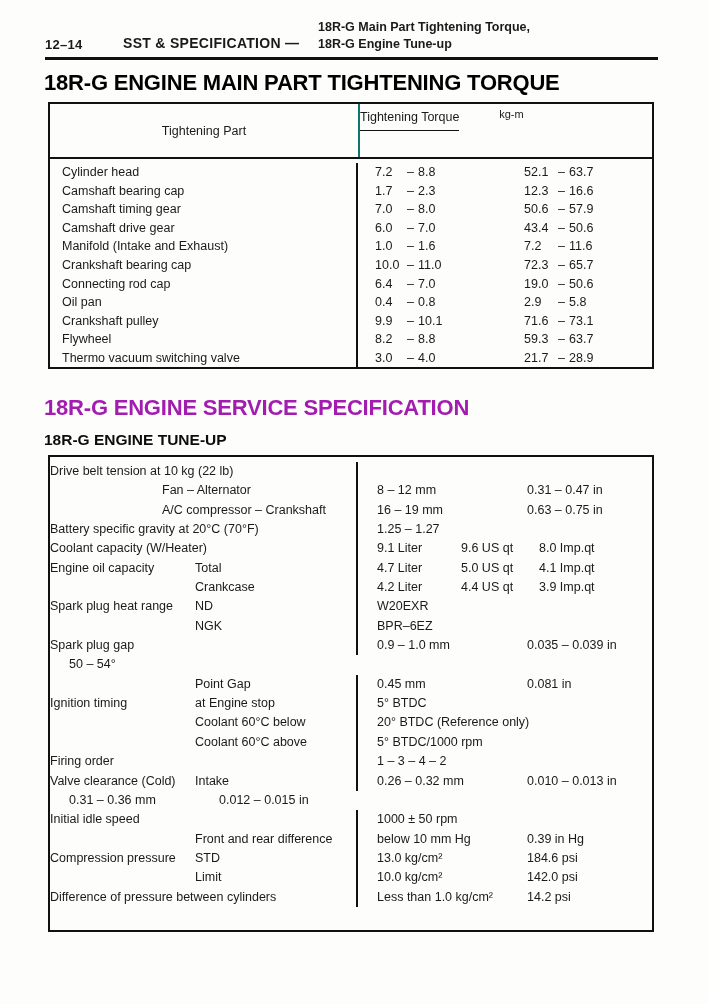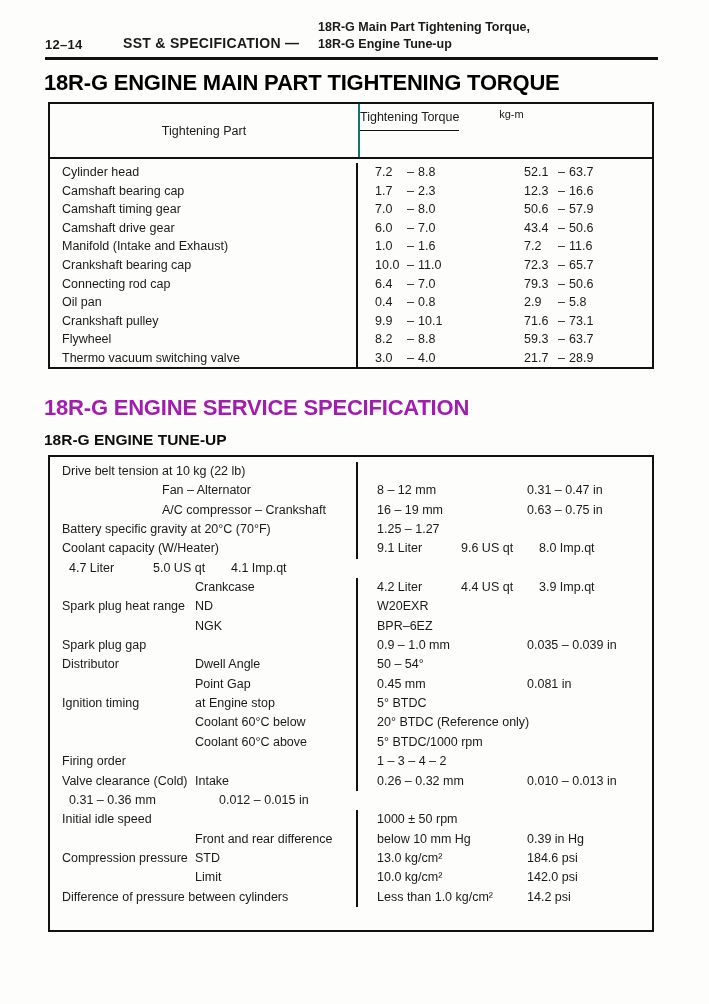--- a/index.html
+++ b/index.html
@@ -40,21 +40,21 @@
   .kg-g{position:absolute;left:17px;top:0;white-space:nowrap;}
   .ft-g{position:absolute;left:166px;top:0;white-space:nowrap;}
   .num{display:inline-block;text-align:left;}
   .kg-g .num{width:28px;}
   .ft-g .num{width:30px;}
   .dash{display:inline-block;width:15px;text-align:center;}
 
   
   .t2{left:48px;top:455px;width:606px;height:477px;border:2px solid #111;box-sizing:border-box;overflow:hidden;padding-top:5px;}
   .t2-row{display:flex;height:19.35px;line-height:19.35px;font-size:12.5px;}
-  .t2-row .lc{width:308px;flex:none;border-right:2px solid #111;padding-left:12px;box-sizing:border-box;position:relative;white-space:nowrap;}
+  .t2-row .lc{width:308px;flex:none;border-right:2px solid #111;box-sizing:border-box;position:relative;white-space:nowrap;}
   .t2-row .rc{flex:1;position:relative;white-space:nowrap;}
   .sub1{position:absolute;left:112px;top:0;}
   .sub2{position:absolute;left:145px;top:0;}
   .v-metric{position:absolute;left:19px;top:0;}
   .v-us{position:absolute;left:103px;top:0;text-align:center;}
   .v-imp{position:absolute;left:181px;top:0;}
   .v-in{position:absolute;left:169px;top:0;}
 </style>
 </head>
 <body>
@@ -118,21 +118,21 @@
         <div class="lc">Crankshaft bearing cap</div>
         <div class="rc">
           <span class="kg-g"><span class="num">10.0</span><span class="dash">–</span><span class="num">11.0</span></span>
           <span class="ft-g"><span class="num">72.3</span><span class="dash">–</span><span class="num">65.7</span></span>
         </div>
       </div>
       <div class="t1-row">
         <div class="lc">Connecting rod cap</div>
         <div class="rc">
           <span class="kg-g"><span class="num">6.4</span><span class="dash">–</span><span class="num">7.0</span></span>
-          <span class="ft-g"><span class="num">79.3</span><span class="dash">–</span><span class="num">50.6</span></span>
+          <span class="ft-g"><span class="num">19.0</span><span class="dash">–</span><span class="num">50.6</span></span>
         </div>
       </div>
       <div class="t1-row">
         <div class="lc">Oil pan</div>
         <div class="rc">
           <span class="kg-g"><span class="num">0.4</span><span class="dash">–</span><span class="num">0.8</span></span>
           <span class="ft-g"><span class="num">2.9</span><span class="dash">–</span><span class="num">5.8</span></span>
         </div>
       </div>
       <div class="t1-row">
@@ -193,20 +193,21 @@
     </div>
     <div class="t2-row">
       <div class="lc"><span>Coolant capacity (W/Heater)</span></div>
       <div class="rc">
         <span class="v-metric">9.1 Liter</span>
         <span class="v-us">9.6 US qt</span>
         <span class="v-imp">8.0 Imp.qt</span>
       </div>
     </div>
     <div class="t2-row">
+      <div class="lc"><span>Engine oil capacity</span><span class="sub2">Total</span></div>
       <div class="rc">
         <span class="v-metric">4.7 Liter</span>
         <span class="v-us">5.0 US qt</span>
         <span class="v-imp">4.1 Imp.qt</span>
       </div>
     </div>
     <div class="t2-row">
       <div class="lc">
         <span class="sub2">Crankcase</span>
       </div>
@@ -231,21 +232,20 @@
       </div>
     </div>
     <div class="t2-row">
       <div class="lc"><span>Spark plug gap</span></div>
       <div class="rc">
         <span class="v-metric">0.9 – 1.0 mm</span>
         <span class="v-in">0.035 – 0.039 in</span>
       </div>
     </div>
     <div class="t2-row">
-      <div class="lc"><span>Distributor</span><span class="sub2">Dwell Angle</span></div>
       <div class="rc">
         <span class="v-metric">50 – 54°</span>
       </div>
     </div>
     <div class="t2-row">
       <div class="lc">
         <span class="sub2">Point Gap</span>
       </div>
       <div class="rc">
         <span class="v-metric">0.45 mm</span>

